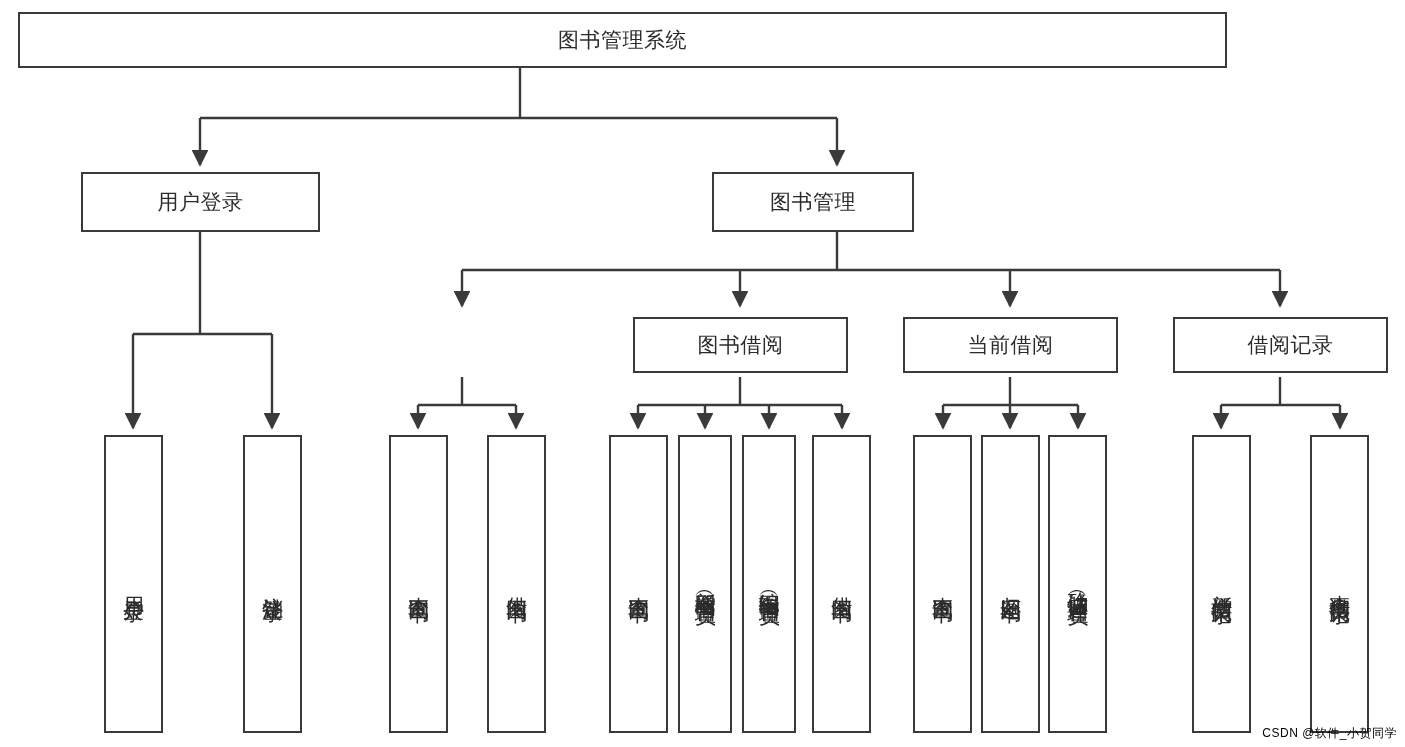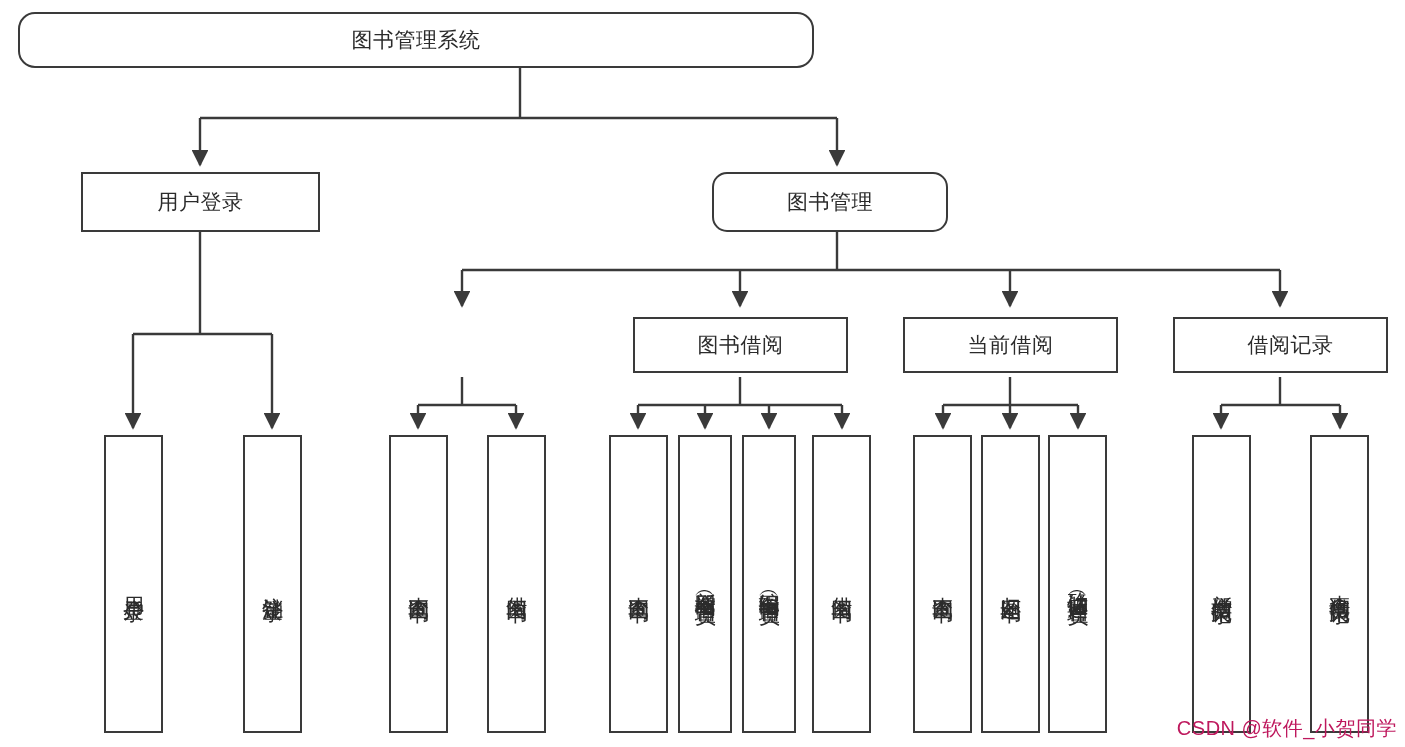--- a/index.html
+++ b/index.html
@@ -56,22 +56,22 @@
     writing-mode: vertical-rl;
     text-orientation: upright;
     letter-spacing: 2px;
     white-space: nowrap;
     display: block;
   }
   #watermark {
     position: absolute;
     right: 8px;
     bottom: 5px;
-    font-size: 20px;
-    color: #be185d;
+    font-size: 12px;
+    color: #000000;
     letter-spacing: 0.5px;
     white-space: nowrap;
     z-index: 3;
     user-select: none;
   }
 </style>
 </head>
 <body>
 
 <div id="canvas">
@@ -119,28 +119,28 @@
       <path d="M 1010 405 L 1010 428" marker-end="url(#arrow)"></path>
       <path d="M 1078 405 L 1078 428" marker-end="url(#arrow)"></path>
 
       <path d="M 1280 377 L 1280 405"></path>
       <path d="M 1221 405 L 1340 405"></path>
       <path d="M 1221 405 L 1221 428" marker-end="url(#arrow)"></path>
       <path d="M 1340 405 L 1340 428" marker-end="url(#arrow)"></path>
     </g>
   </svg>
 
-  <div class="node node-h" style="left:18px; top:12px; width:796px; height:56px;border-radius:17px;">
+  <div class="node node-h" style="left:18px; top:12px; width:1209px; height:56px;">
     <span>图书管理系统</span>
   </div>
 
   <div class="node node-h" style="left:81px; top:172px; width:239px; height:60px;">
     <span>用户登录</span>
   </div>
-  <div class="node node-h" style="left:712px; top:172px; width:236px; height:60px;border-radius:15px;">
+  <div class="node node-h" style="left:712px; top:172px; width:202px; height:60px;">
     <span>图书管理</span>
   </div>
 
   <div class="node node-h" style="left:633px; top:317px; width:215px; height:56px;">
     <span>图书借阅</span>
   </div>
   <div class="node node-h" style="left:903px; top:317px; width:215px; height:56px;">
     <span>当前借阅</span>
   </div>
   <div class="node node-h" style="left:1173px; top:317px; width:215px; height:56px;padding-left:20px;">

